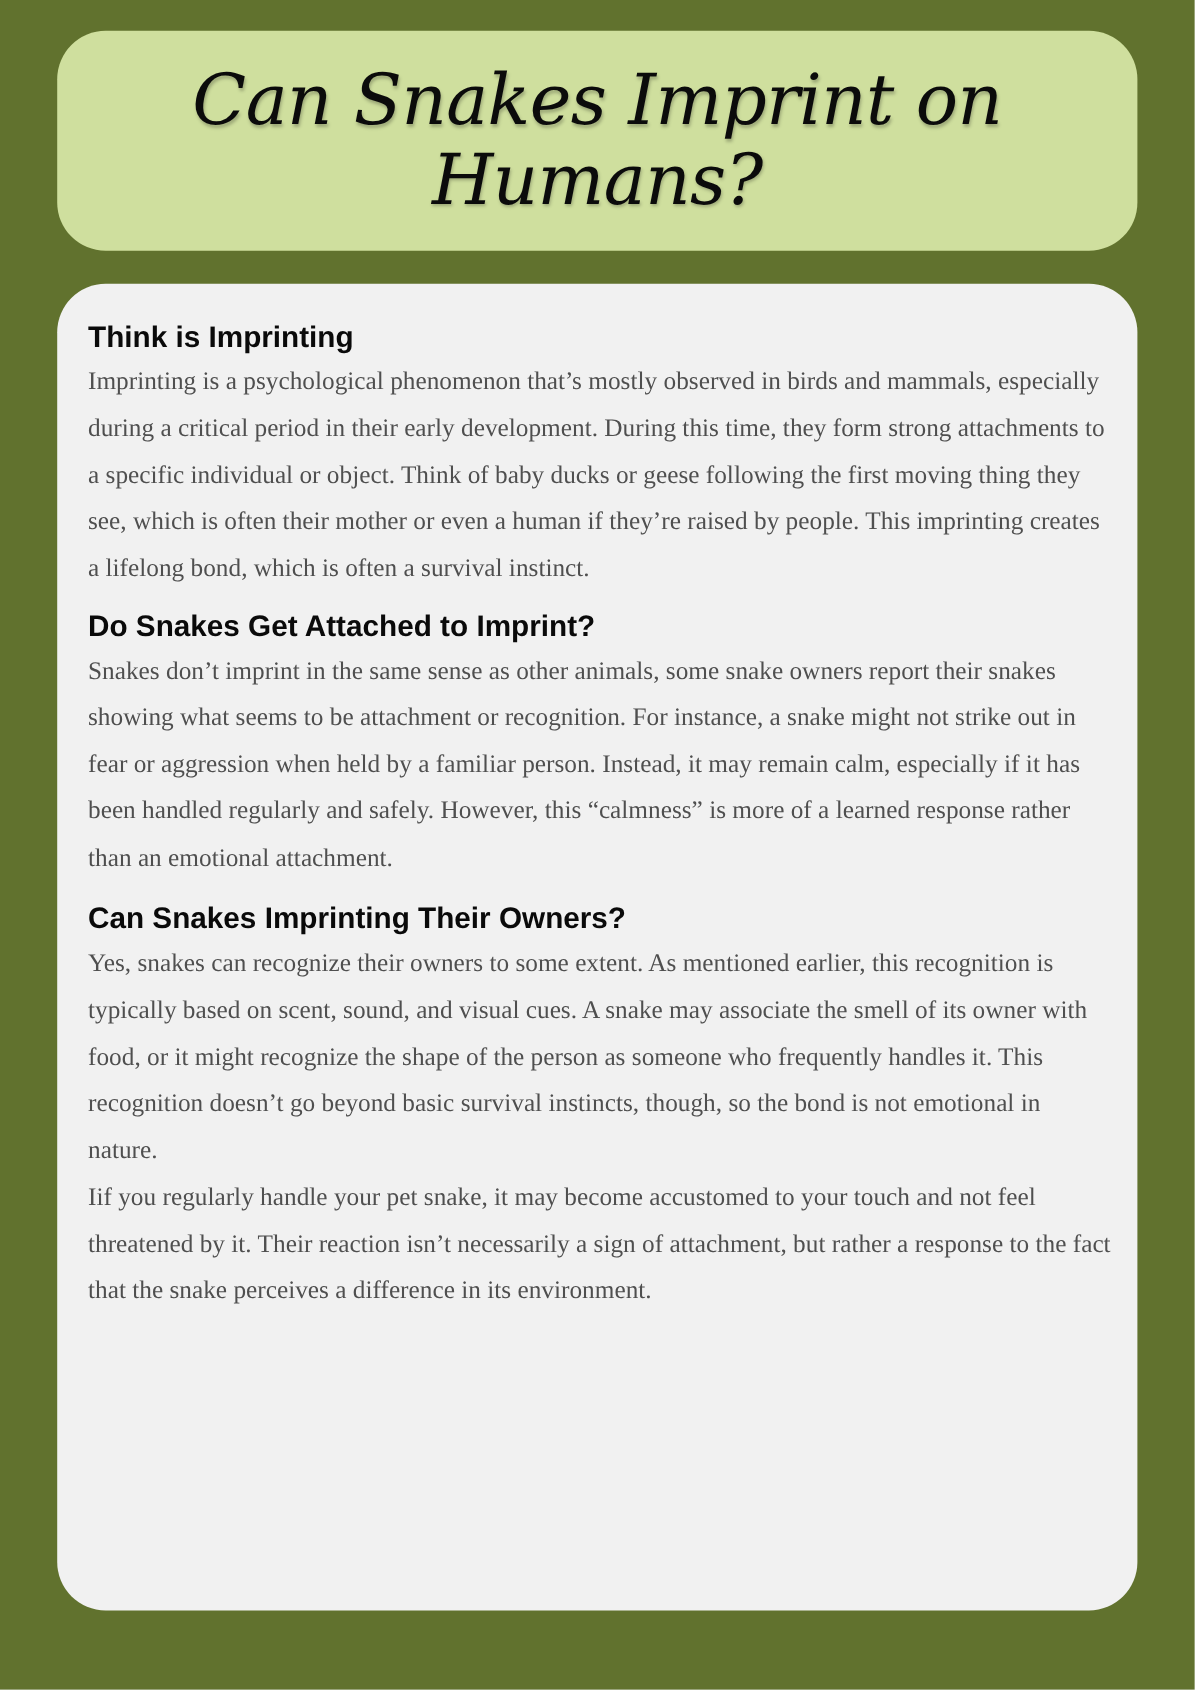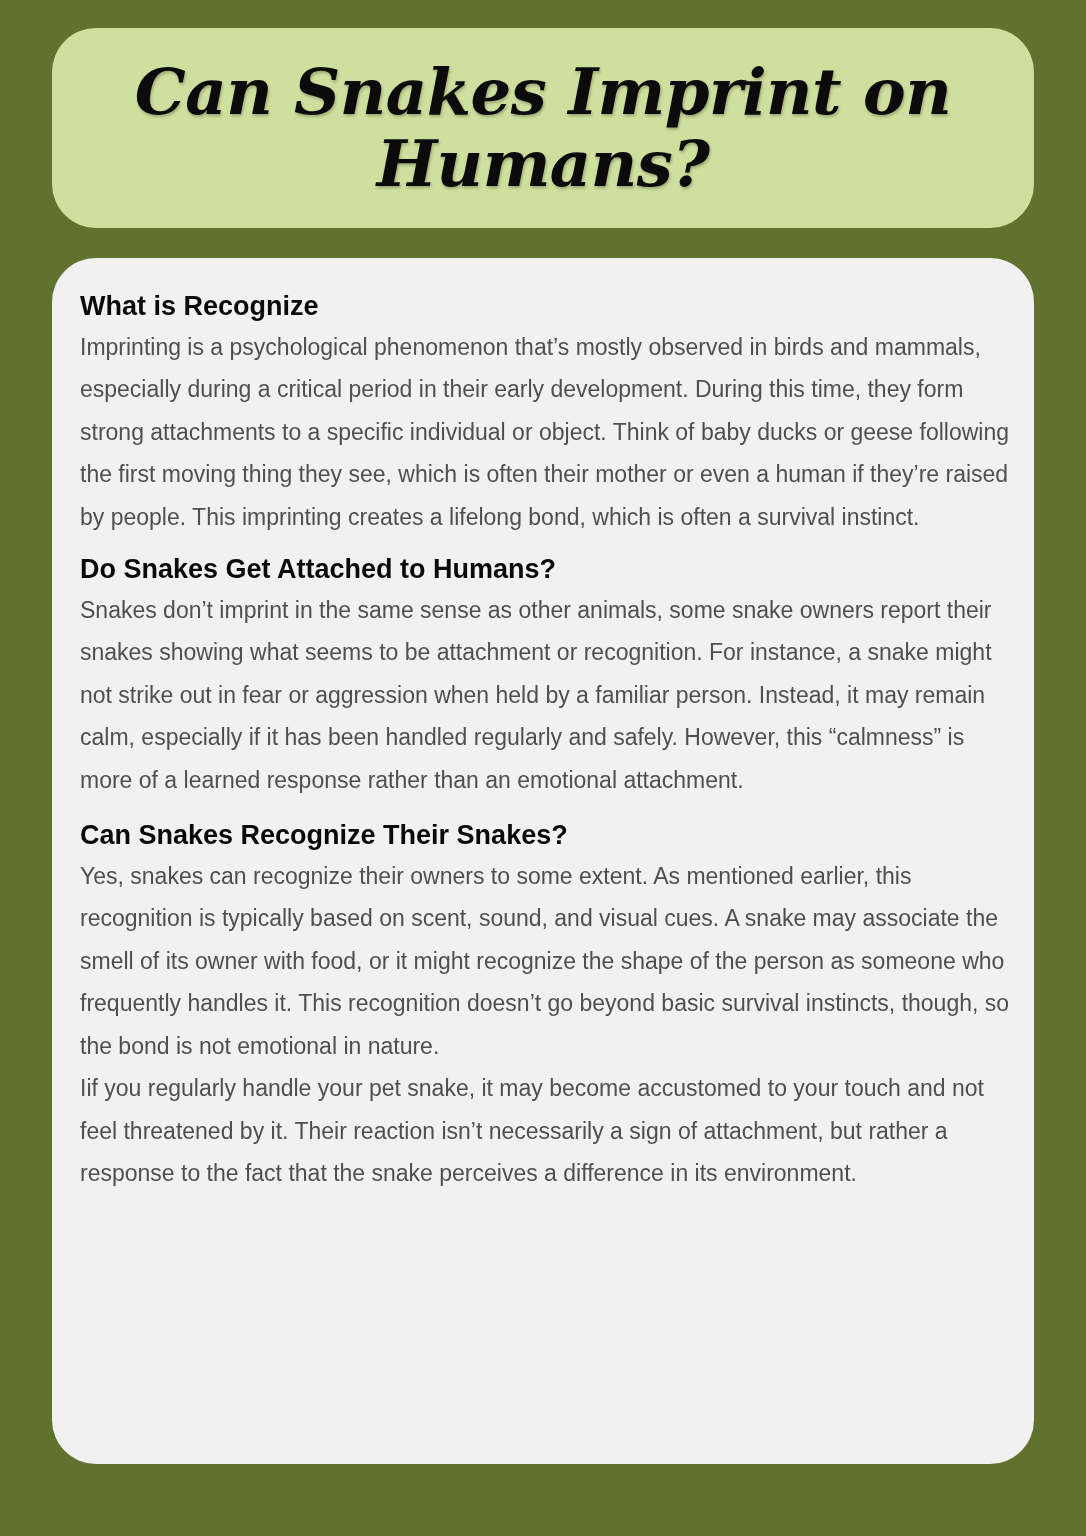--- a/index.html
+++ b/index.html
@@ -25,21 +25,21 @@
       display: flex;
       align-items: center;
       justify-content: center;
       box-sizing: border-box;
       padding: 0 60px;
     }
     .title-card h1 {
       margin: 0;
       font-family: "DejaVu Serif", "Liberation Serif", serif;
       font-style: italic;
-      font-weight: bold;
+      font-weight: normal;
       font-size: 64px;
       line-height: 72px;
       color: #0b0b0b;
       text-align: center;
       letter-spacing: -0.5px;
       text-shadow: 1px 2px 3px rgba(0,0,0,0.25);
     }
     .content-card {
       position: absolute;
       left: 52px;
@@ -55,49 +55,49 @@
     .section-heading {
       margin: 0;
       font-family: "Liberation Sans", sans-serif;
       font-weight: bold;
       font-size: 27px;
       line-height: 40px;
       color: #0a0a0a;
     }
     .section-body {
       margin: 0;
-      font-family: Liberation Sans, sans-serif;
+      font-family: Liberation Serif, serif;
       font-size: 23px;
       line-height: 42.4px;
       color: #4f4f4f;
     }
     .section {
       margin-bottom: 0;
     }
     #sec2 { margin-top: 11px; }
     #sec3 { margin-top: 14px; }
   </style>
 </head>
 <body>
 
 <div class="title-card">
   <h1>Can Snakes Imprint on Humans?</h1>
 </div>
 
 <div class="content-card">
 
   <div class="section" id="sec1">
-    <h2 class="section-heading">What is Recognize</h2>
+    <h2 class="section-heading">Think is Imprinting</h2>
     <p class="section-body">Imprinting is a psychological phenomenon that’s mostly observed in birds and mammals, especially during a critical period in their early development. During this time, they form strong attachments to a specific individual or object. Think of baby ducks or geese following the first moving thing they see, which is often their mother or even a human if they’re raised by people. This imprinting creates a lifelong bond, which is often a survival instinct.</p>
   </div>
 
   <div class="section" id="sec2">
-    <h2 class="section-heading">Do Snakes Get Attached to Humans?</h2>
+    <h2 class="section-heading">Do Snakes Get Attached to Imprint?</h2>
     <p class="section-body">Snakes don’t imprint in the same sense as other animals, some snake owners report their snakes showing what seems to be attachment or recognition. For instance, a snake might not strike out in fear or aggression when held by a familiar person. Instead, it may remain calm, especially if it has been handled regularly and safely. However, this “calmness” is more of a learned response rather than an emotional attachment.</p>
   </div>
 
   <div class="section" id="sec3">
-    <h2 class="section-heading">Can Snakes Recognize Their Snakes?</h2>
+    <h2 class="section-heading">Can Snakes Imprinting Their Owners?</h2>
     <p class="section-body">Yes, snakes can recognize their owners to some extent. As mentioned earlier, this recognition is typically based on scent, sound, and visual cues. A snake may associate the smell of its owner with food, or it might recognize the shape of the person as someone who frequently handles it. This recognition doesn’t go beyond basic survival instincts, though, so the bond is not emotional in nature.</p>
     <p class="section-body">Iif you regularly handle your pet snake, it may become accustomed to your touch and not feel threatened by it. Their reaction isn’t necessarily a sign of attachment, but rather a response to the fact that the snake perceives a difference in its environment.</p>
   </div>
 
 </div>
 
 </body></html>

